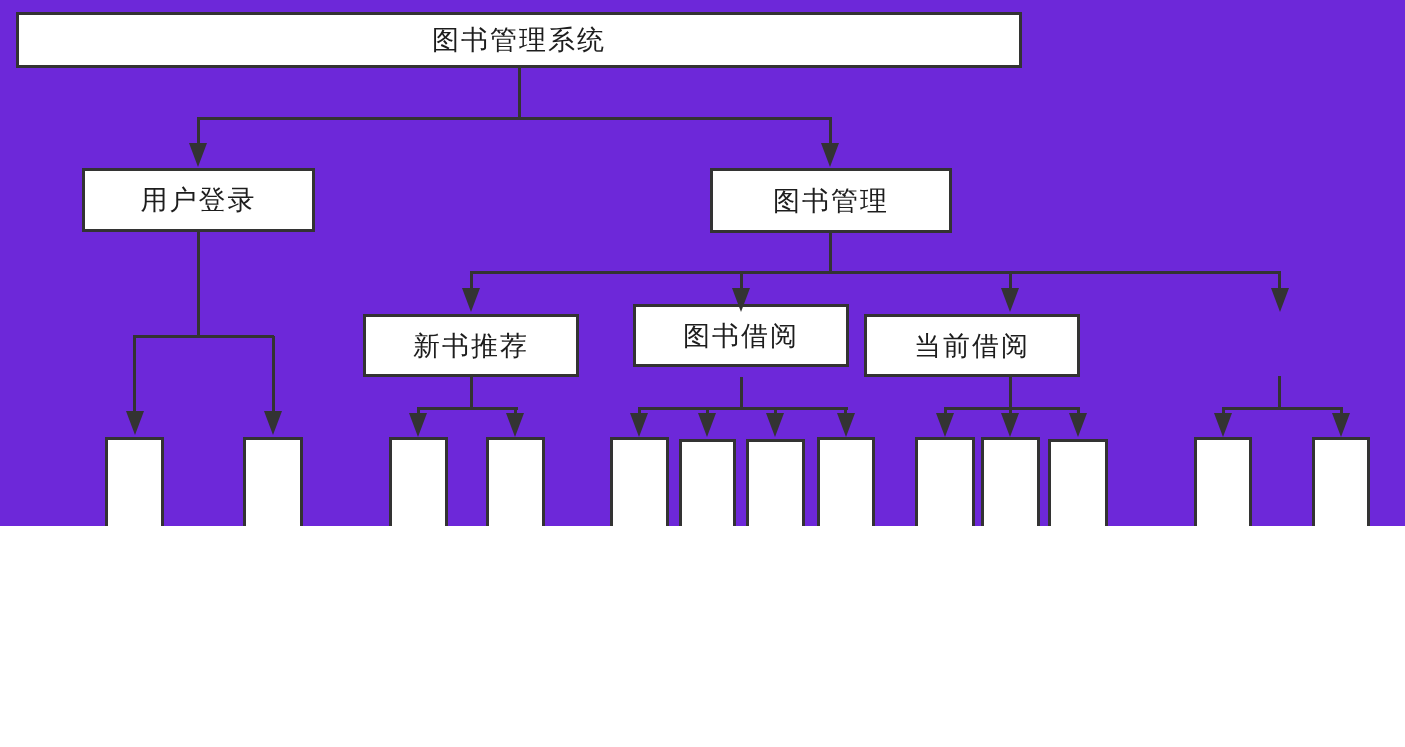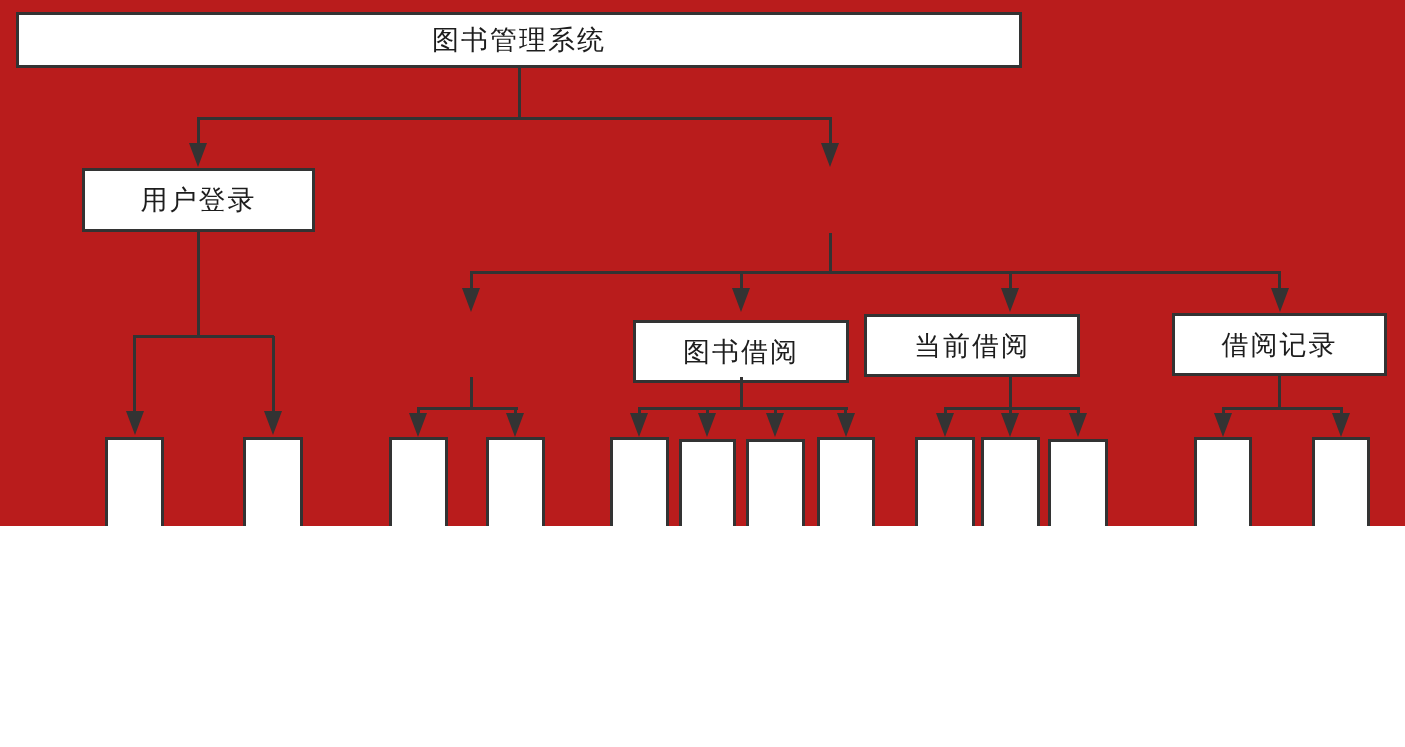--- a/index.html
+++ b/index.html
@@ -1,17 +1,17 @@
 <!DOCTYPE html>
 <html><head>
 <meta charset="utf-8">
 <style>
   html,body{margin:0;padding:0;background:#ffffff;}
   .stage{
-    position:relative;width:1405px;height:526px;background:#b91c1c;overflow:hidden;
+    position:relative;width:1405px;height:526px;background:#6d28d9;overflow:hidden;
     font-family:Liberation Mono, monospace;
   }
   .box{
     position:absolute;box-sizing:border-box;border:3px solid #333333;background:#ffffff;
     display:flex;align-items:center;justify-content:center;color:#1d1d1d;
   }
   .hbox{font-size:27px;letter-spacing:2px;white-space:nowrap;}
   .vbox span{
     writing-mode:vertical-rl;text-orientation:mixed;
     font-size:26px;letter-spacing:5px;line-height:1;white-space:nowrap;
@@ -33,29 +33,32 @@
 
 <div class="stage">
 
   <div class="box hbox" style="left:16px;top:12px;width:1006px;height:56px">
     <span>图书管理系统</span>
   </div>
 
   <div class="box hbox" style="left:82px;top:168px;width:233px;height:64px">
     <span>用户登录</span>
   </div>
+  <div class="box hbox" style="left:710px;top:168px;width:242px;height:65px">
+    <span>图书管理</span>
+  </div>
 
-  <div class="box hbox" style="left:633px;top:320px;width:216px;height:63px">
+  <div class="box hbox" style="left:363px;top:314px;width:216px;height:63px">
+    <span>新书推荐</span>
+  </div>
+  <div class="box hbox" style="left:633px;top:304px;width:216px;height:63px">
     <span>图书借阅</span>
   </div>
   <div class="box hbox" style="left:864px;top:314px;width:216px;height:63px">
     <span>当前借阅</span>
-  </div>
-  <div class="box hbox" style="left:1172px;top:313px;width:215px;height:63px">
-    <span>借阅记录</span>
   </div>
 
   <div class="box vbox" style="left:105px;top:437px;width:59px;height:298px">
     <span>用户登录</span>
   </div>
   <div class="box vbox" style="left:243px;top:437px;width:60px;height:298px">
     <span>注销登录</span>
   </div>
 
   <div class="box vbox" style="left:389px;top:437px;width:59px;height:298px">

